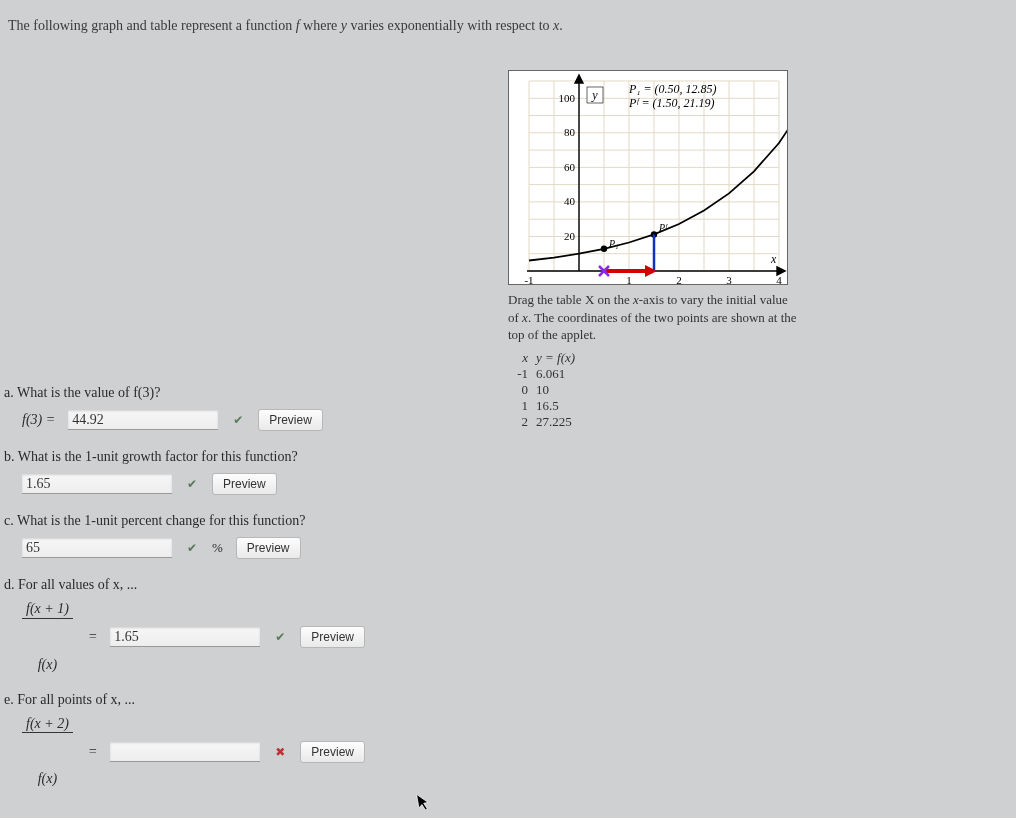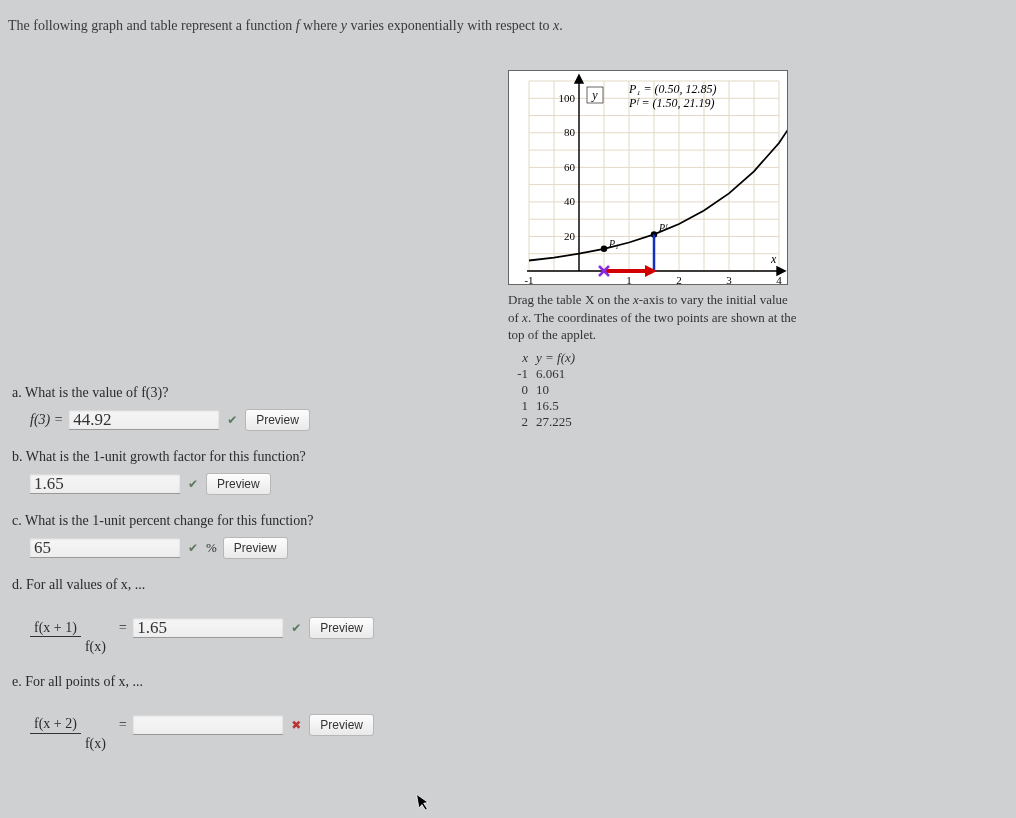--- a/index.html
+++ b/index.html
@@ -49,53 +49,54 @@
     margin-top: 6px;
     font-size: 13px;
   }
   .tbl .hdr { font-style: italic; }
   .tbl .row { display: flex; gap: 8px; }
   .tbl .c0 { width: 20px; text-align: right;}
   .tbl .c1 { }
   
   .questions {
     position: absolute;
-    left: 12px;
+    left: 4px;
     top: 385px;
     width: 520px;
     font-size: 14px;
     color: #2a2a2a;
   }
   .q { margin-bottom: 18px; }
   .q-label { margin-bottom: 8px; }
   .answer-line {
     display: flex;
     align-items: center;
-    gap: 6px;
+    gap: 13px;
     margin-left: 18px;
   }
   .prefix { font-style: italic; }
   .math { font-style: italic; }
   .frac {
     display: inline-flex;
-    flex-direction: row;
+    flex-direction: column;
     align-items: center;
+    font-style: italic;
     vertical-align: middle;
     margin-right: 2px;
   }
   .frac .num { border-bottom: 1px solid #333; padding: 0 4px; font-size: 14px; line-height:1.2;}
   .frac .den { padding: 0 4px; font-size: 14px; line-height:1.2;margin-top:38px;}
   input.ans {
     height: 20px;
     width: 150px;
     border: none;
     border-bottom: 1px solid #999;
     background: linear-gradient(#f6f6f6,#eeeeee);
     font-family: inherit;
-    font-size: 17px;
+    font-size: 14px;
     padding: 1px 4px;
     color: #333;
     box-shadow: inset 0 1px 2px rgba(0,0,0,0.15);
   }
   input.ans.narrow { width: 150px; }
   .chk {
     display:inline-block;
     width:14px; height:14px;
     color:#5a7a5a;
     font-size:12px;

